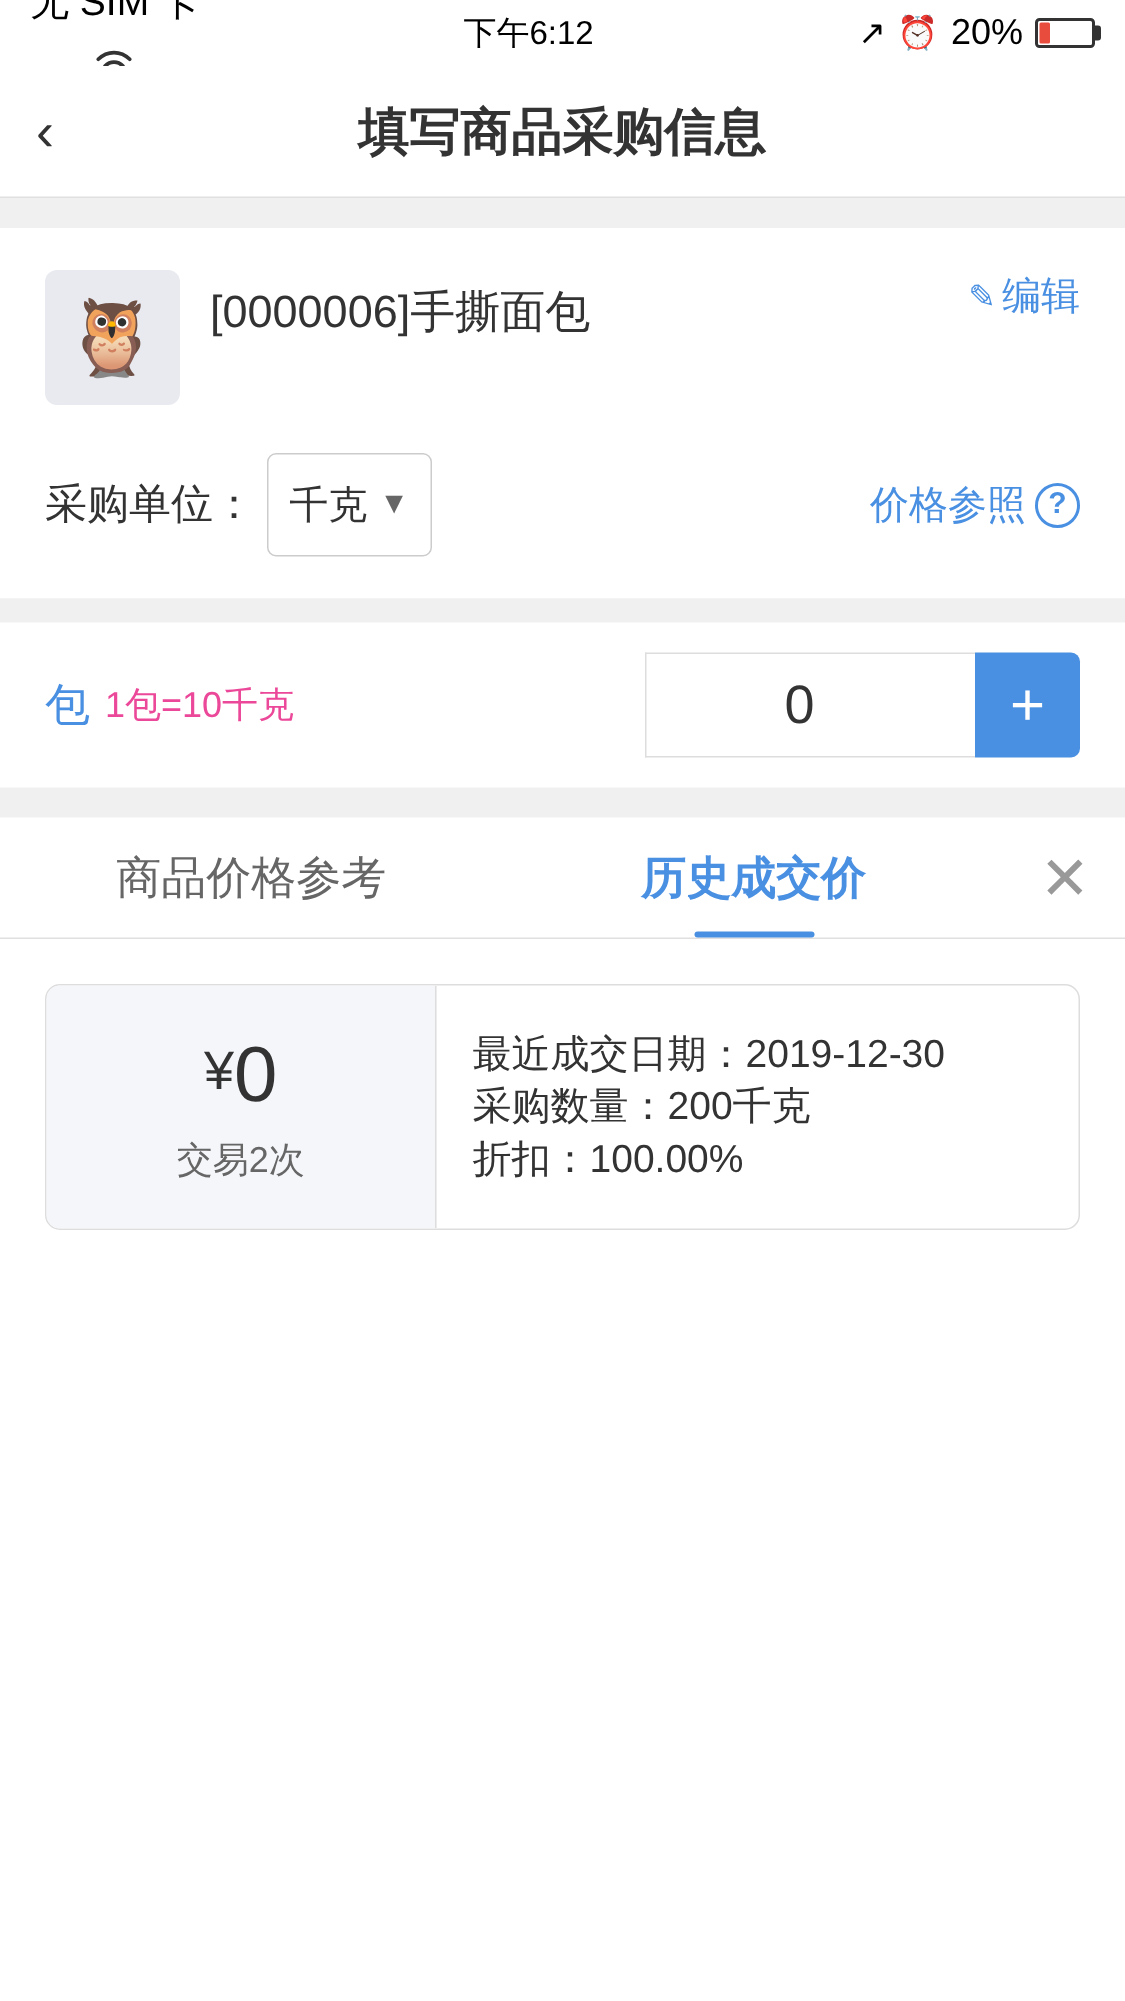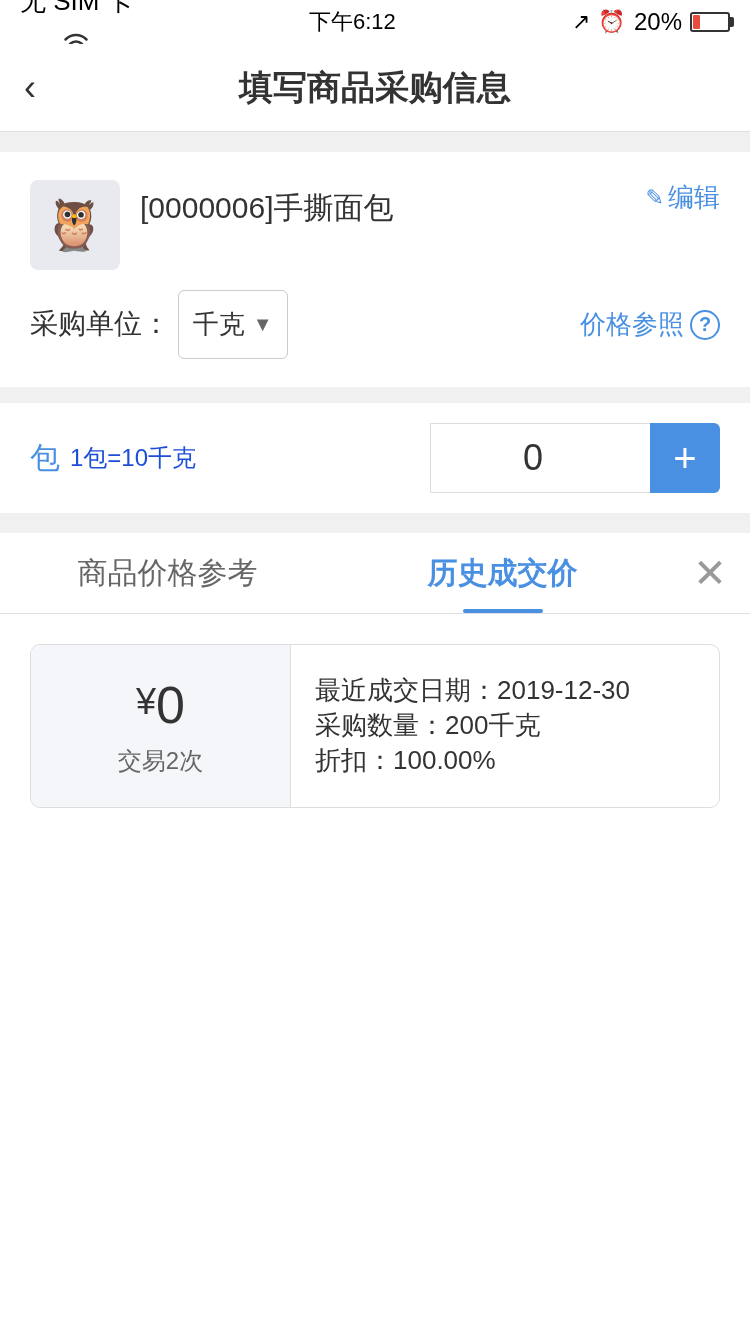--- a/index.html
+++ b/index.html
@@ -139,21 +139,21 @@
       flex-shrink: 0;
     }
     .edit-icon {
       font-size: 22px;
     }
 
     .product-purchase-unit {
       display: flex;
       align-items: center;
       justify-content: space-between;
-      margin-top: 20px;
+      margin-top: 32px;
     }
     .unit-select {
       display: inline-flex;
       align-items: center;
       border: 1px solid #ccc;
       border-radius: 6px;
       padding: 16px 14px;
       font-size: 26px;
       color: #333;
       gap: 8px;
@@ -204,21 +204,21 @@
       align-items: center;
       gap: 10px;
     }
     .unit-box-label {
       font-size: 30px;
       color: #4a90e2;
       font-weight: 500;
     }
     .unit-conversion {
       font-size: 24px;
-      color: #1d4ed8;
+      color: #ec4899;
     }
     .quantity-input-group {
       display: flex;
       align-items: center;
       gap: 0;
     }
     .quantity-input {
       width: 220px;
       height: 70px;
       border: 1px solid #ddd;

